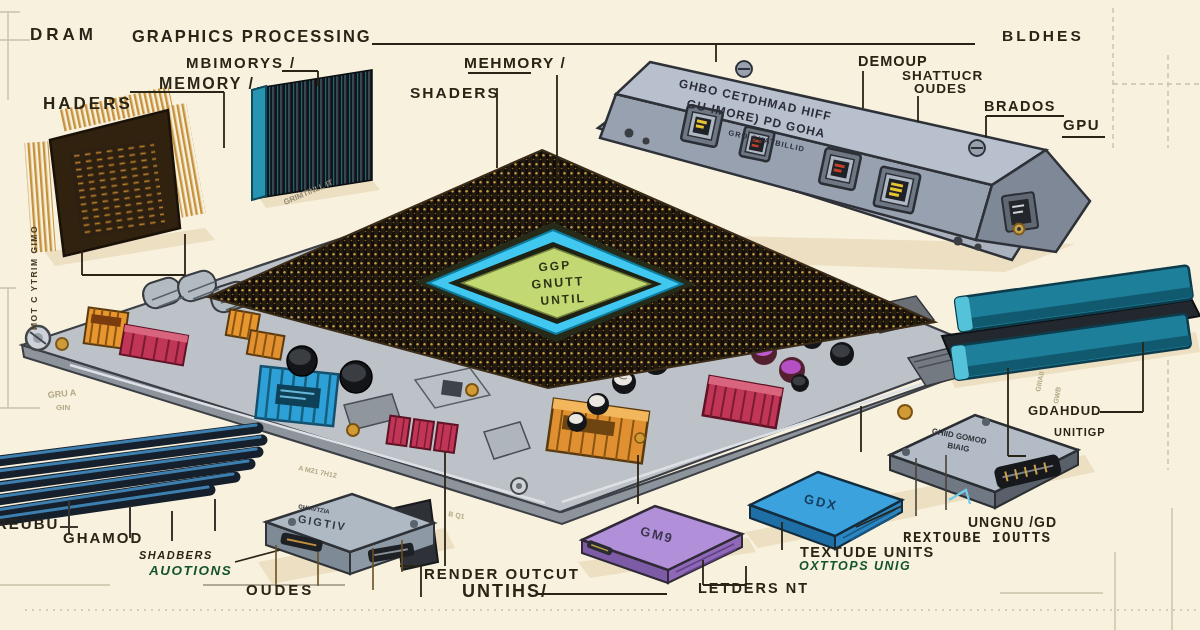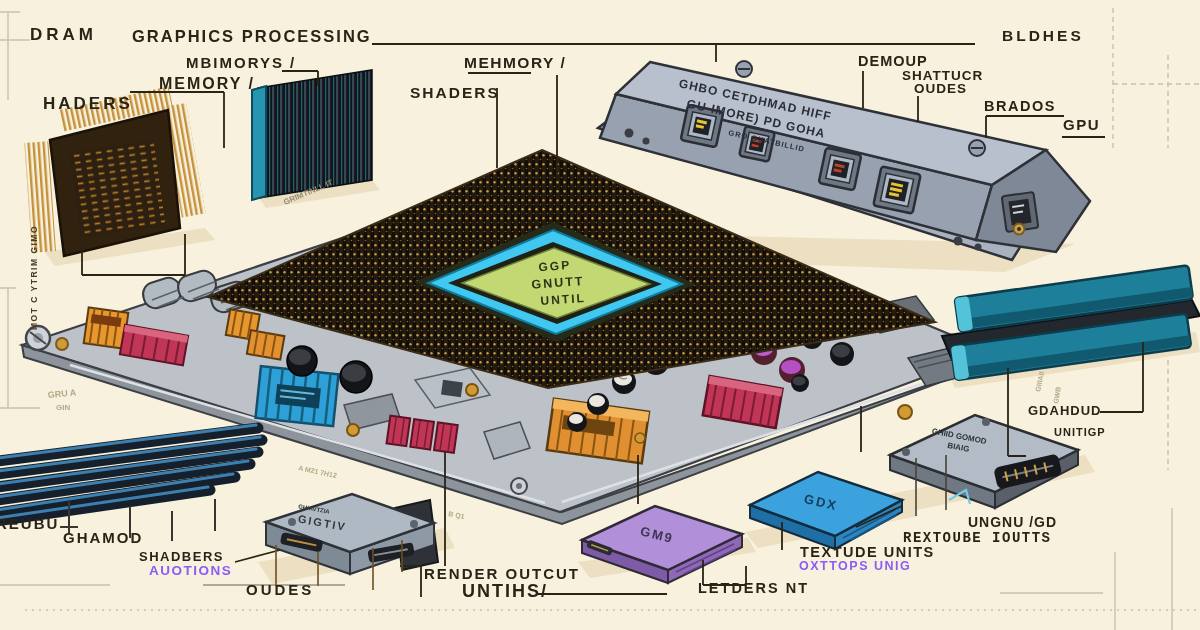--- a/index.html
+++ b/index.html
@@ -1,20 +1,20 @@
 <!DOCTYPE html>
 <html><head>
 <meta charset="utf-8">
 <style>
   html,body{margin:0;padding:0;background:#f7f1de;}
   .stage{position:relative;width:1200px;height:630px;background:#f7f1de;overflow:hidden;
          font-family:"Liberation Sans", sans-serif;}
   .stage svg{position:absolute;left:0;top:0;}
   .lbl{position:absolute;font-weight:700;color:#2a2417;white-space:nowrap;line-height:1;}
-  .lbl.light{color:#8b5cf6;}
+  .lbl.light{color:#14532d;font-style:italic;}
   .vert{transform:rotate(-90deg);transform-origin:0 0;}
 </style>
 </head>
 <body>
 
 <div class="stage">
 <svg width="1200" height="630" viewBox="0 0 1200 630">
   <defs>
     <pattern id="pins" width="7" height="9" patternUnits="userSpaceOnUse">
       <rect width="7" height="9" fill="#241b10"></rect>
@@ -403,18 +403,18 @@
 <div class="lbl" style="left:1028px;top:404px;font-size:13px;letter-spacing:1px;">GDAHDUD</div>
 <div class="lbl" style="left:1038px;top:427px;font-size:11px;letter-spacing:1px;margin-left:16px;">UNITIGP</div>
 <div class="lbl" style="left:968px;top:515px;font-size:14px;letter-spacing:1px;">UNGNU /GD</div>
 <div class="lbl" style="left:903px;top:531px;font-size:14px;letter-spacing:1.5px;font-family:Liberation Mono, monospace;">REXTOUBE IOUTTS</div>
 <div class="lbl" style="left:789px;top:545px;font-size:14.5px;letter-spacing:1.5px;margin-left:11px;">TEXTUDE UNITS</div>
 <div class="lbl light" style="left:799px;top:560px;font-size:12.5px;letter-spacing:1.5px;text-align:center;">OXTTOPS UNIG</div>
 <div class="lbl" style="left:698px;top:581px;font-size:14.5px;letter-spacing:2px;">LETDERS NT</div>
 <div class="lbl" style="left:424px;top:566px;font-size:15px;letter-spacing:2px;">RENDER OUTCUT</div>
 <div class="lbl" style="left:462px;top:582px;font-size:18px;letter-spacing:2px;">UNTIHS/</div>
 <div class="lbl" style="left:246px;top:582px;font-size:15px;letter-spacing:3px;">OUDES</div>
-<div class="lbl" style="left:139px;top:550px;font-size:13px;letter-spacing:1.5px;">SHADBERS</div>
+<div class="lbl" style="left:139px;top:550px;font-size:11px;letter-spacing:1.5px;font-style:italic;">SHADBERS</div>
 <div class="lbl light" style="left:149px;top:564px;font-size:13.5px;letter-spacing:1.5px;">AUOTIONS</div>
 <div class="lbl" style="left:63px;top:530px;font-size:15px;letter-spacing:2px;">GHAMOD</div>
 <div class="lbl" style="left:-4px;top:516px;font-size:15px;letter-spacing:2px;">REUBU</div>
 <div class="lbl vert" style="left:30px;top:330px;font-size:8.5px;letter-spacing:1.5px;color:#4a3c22;">MOT C YTRIM GIMO</div>
 </div>
 
 </body></html>

